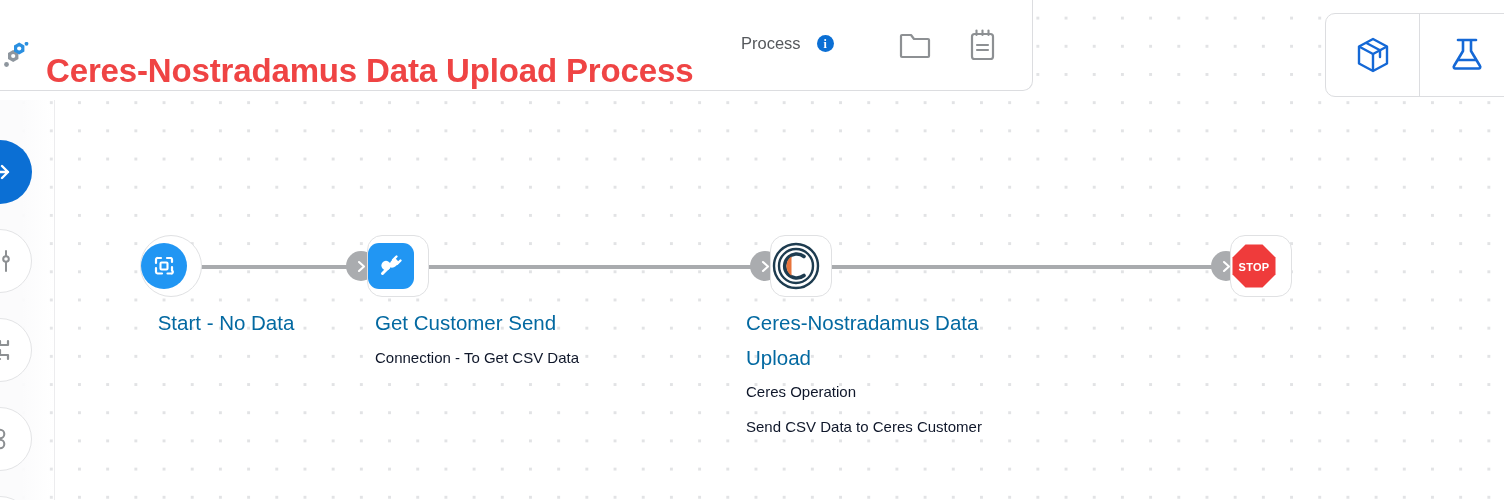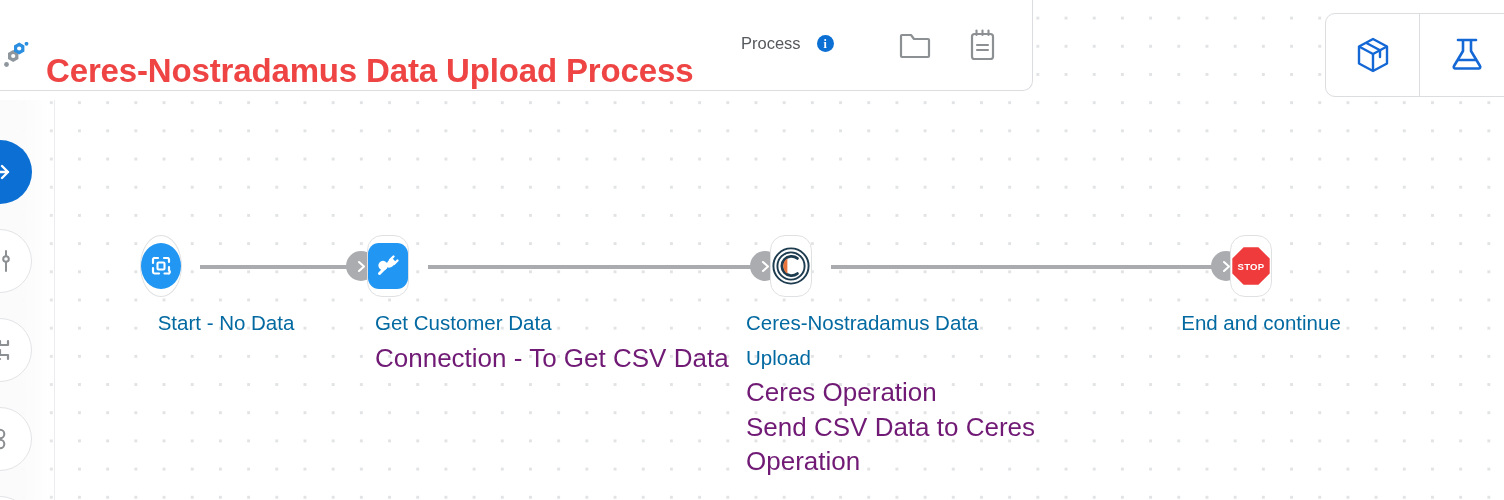--- a/index.html
+++ b/index.html
@@ -173,28 +173,28 @@
     border-radius: 50%;
     background: #aaacaf;
     display: flex;
     align-items: center;
     justify-content: center;
     cursor: pointer;
   }
 
   .node {
     position: absolute;
-    width: 42px;
+    width: 62px;
     height: 62px;
     background: #ffffff;
     border: 1px solid #e0e1e3;
     box-sizing: border-box;
     display: flex;
     align-items: center;
-    justify-content: flex-end;
+    justify-content: flex-start;
     cursor: pointer;
   }
   .node.round { border-radius: 50%; }
   .node.rounded { border-radius: 15px; }
 
   .icon-tile-blue {
     width: 46px;
     height: 46px;
     background: #2196f3;
     border-radius: 11px;
@@ -216,22 +216,22 @@
     position: absolute;
     top: 306px;
   }
   .node-title {
     font-size: 20.5px;
     color: #0369a1;
     line-height: 34.5px;
     white-space: pre-line;
   }
   .node-link {
-    font-size: 26px;
-    color: #701a75;
+    font-size: 15px;
+    color: #0f172a;
     line-height: 34.5px;
     cursor: pointer;
     white-space: pre-line;
   }
   .center { text-align: center; }
 </style>
 </head>
 <body>
 
 <div id="canvas"></div>
@@ -296,33 +296,30 @@
       <polygon points="14.5,1.5 31.5,1.5 44.5,14.5 44.5,31.5 31.5,44.5 14.5,44.5 1.5,31.5 1.5,14.5" fill="#ef3b3b"></polygon>
       <text x="23" y="27.5" text-anchor="middle" fill="#ffffff" font-family="Liberation Sans, sans-serif" font-size="11" font-weight="bold" letter-spacing="0.3">STOP</text>
     </svg>
   </div>
 
   <div class="node-labels center" style="left:96px; width:260px;">
     <div class="node-title">Start - No Data</div>
   </div>
 
   <div class="node-labels" style="left:375px; width:400px;">
-    <div class="node-title">Get Customer Data</div>
+    <div class="node-title">Get Customer Send</div>
     <div class="node-link">Connection - To Get CSV Data</div>
   </div>
 
   <div class="node-labels" style="left:746px; width:290px;">
     <div class="node-title">Ceres-Nostradamus Data Upload</div>
     <div class="node-link">Ceres Operation</div>
-    <div class="node-link">Send CSV Data to Ceres Operation</div>
-  </div>
-
-  <div class="node-labels center" style="left:1131px; width:260px;">
-    <div class="node-title">End and continue</div>
-  </div>
+    <div class="node-link">Send CSV Data to Ceres Customer</div>
+  </div>
+
 
 </div>
 
 <div id="palette">
   <div class="pal-btn primary" style="top:40px;">
     <svg width="26" height="26" viewBox="0 0 26 26">
       <path d="M4 13 H21 M15 7 L21 13 L15 19" stroke="#ffffff" stroke-width="2.4" fill="none" stroke-linecap="round" stroke-linejoin="round"></path>
     </svg>
   </div>
   <div class="pal-btn plain" style="top:129px;">

